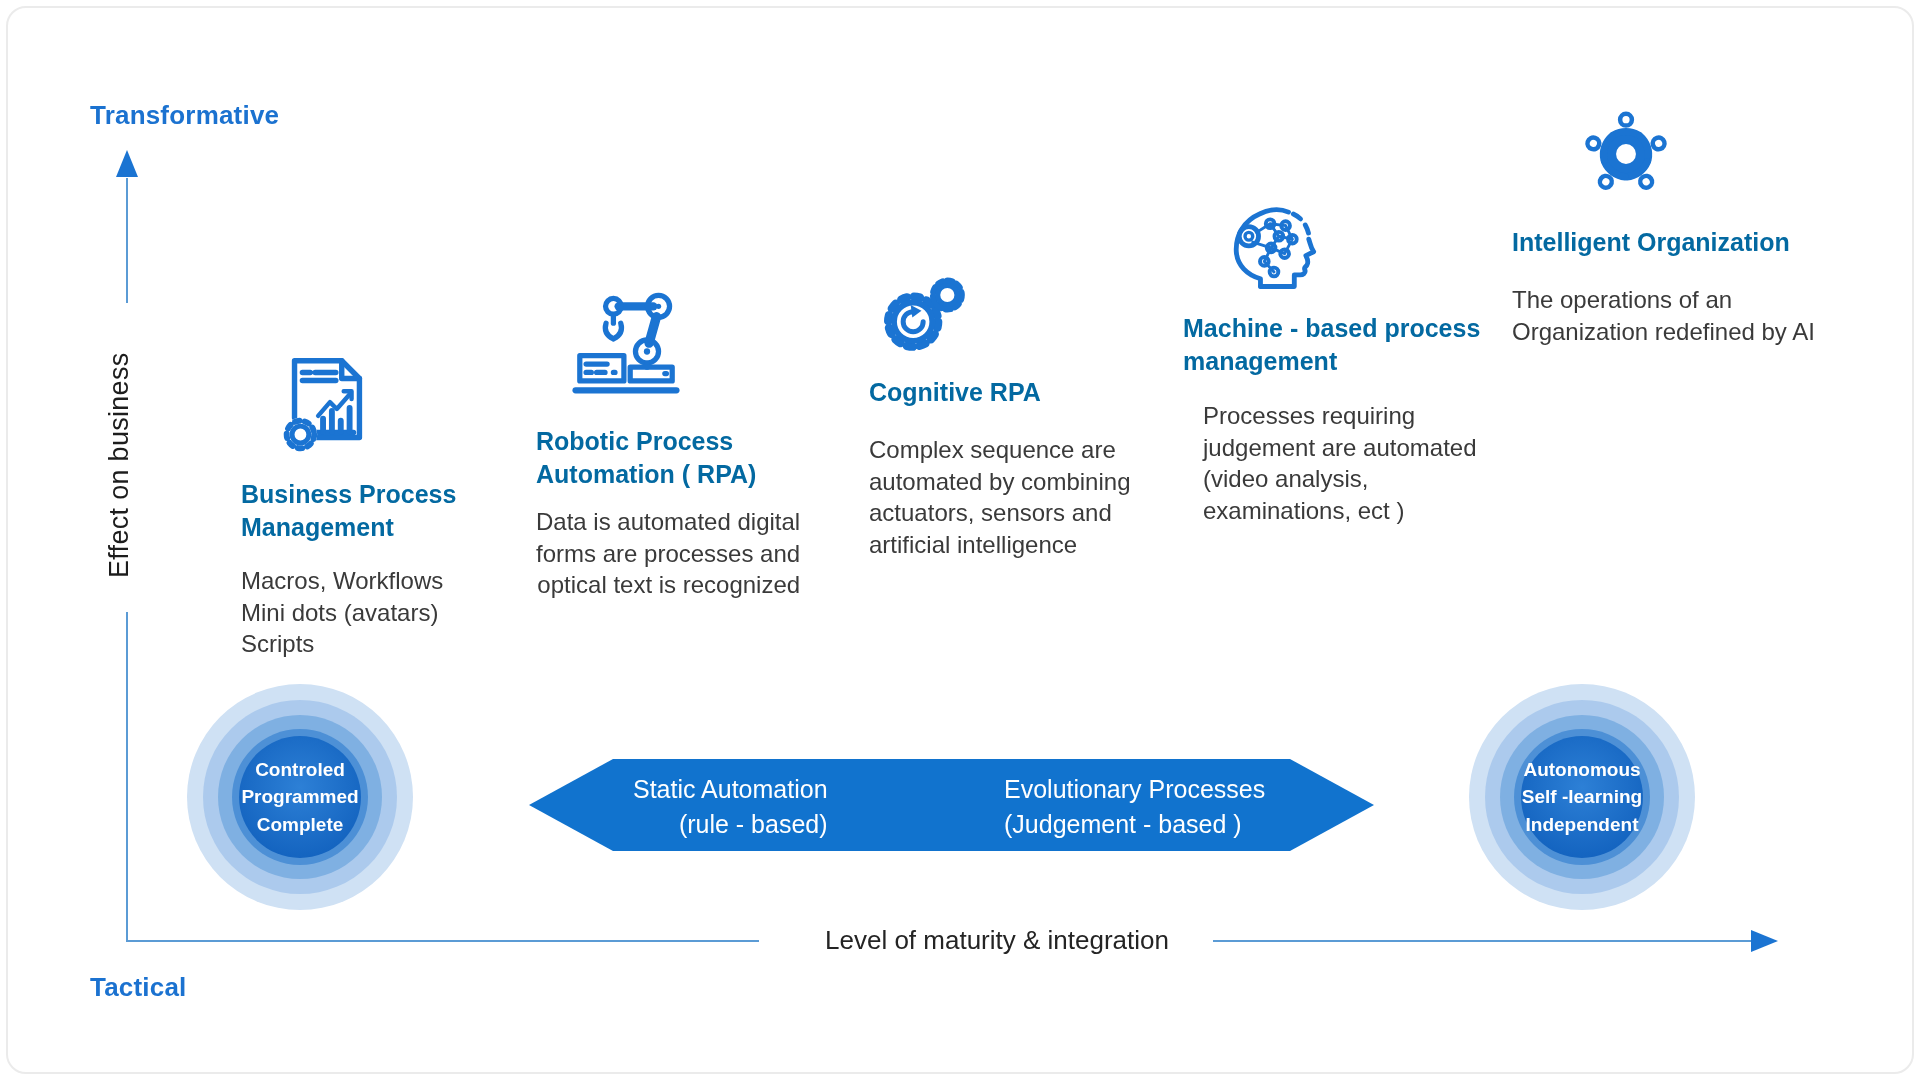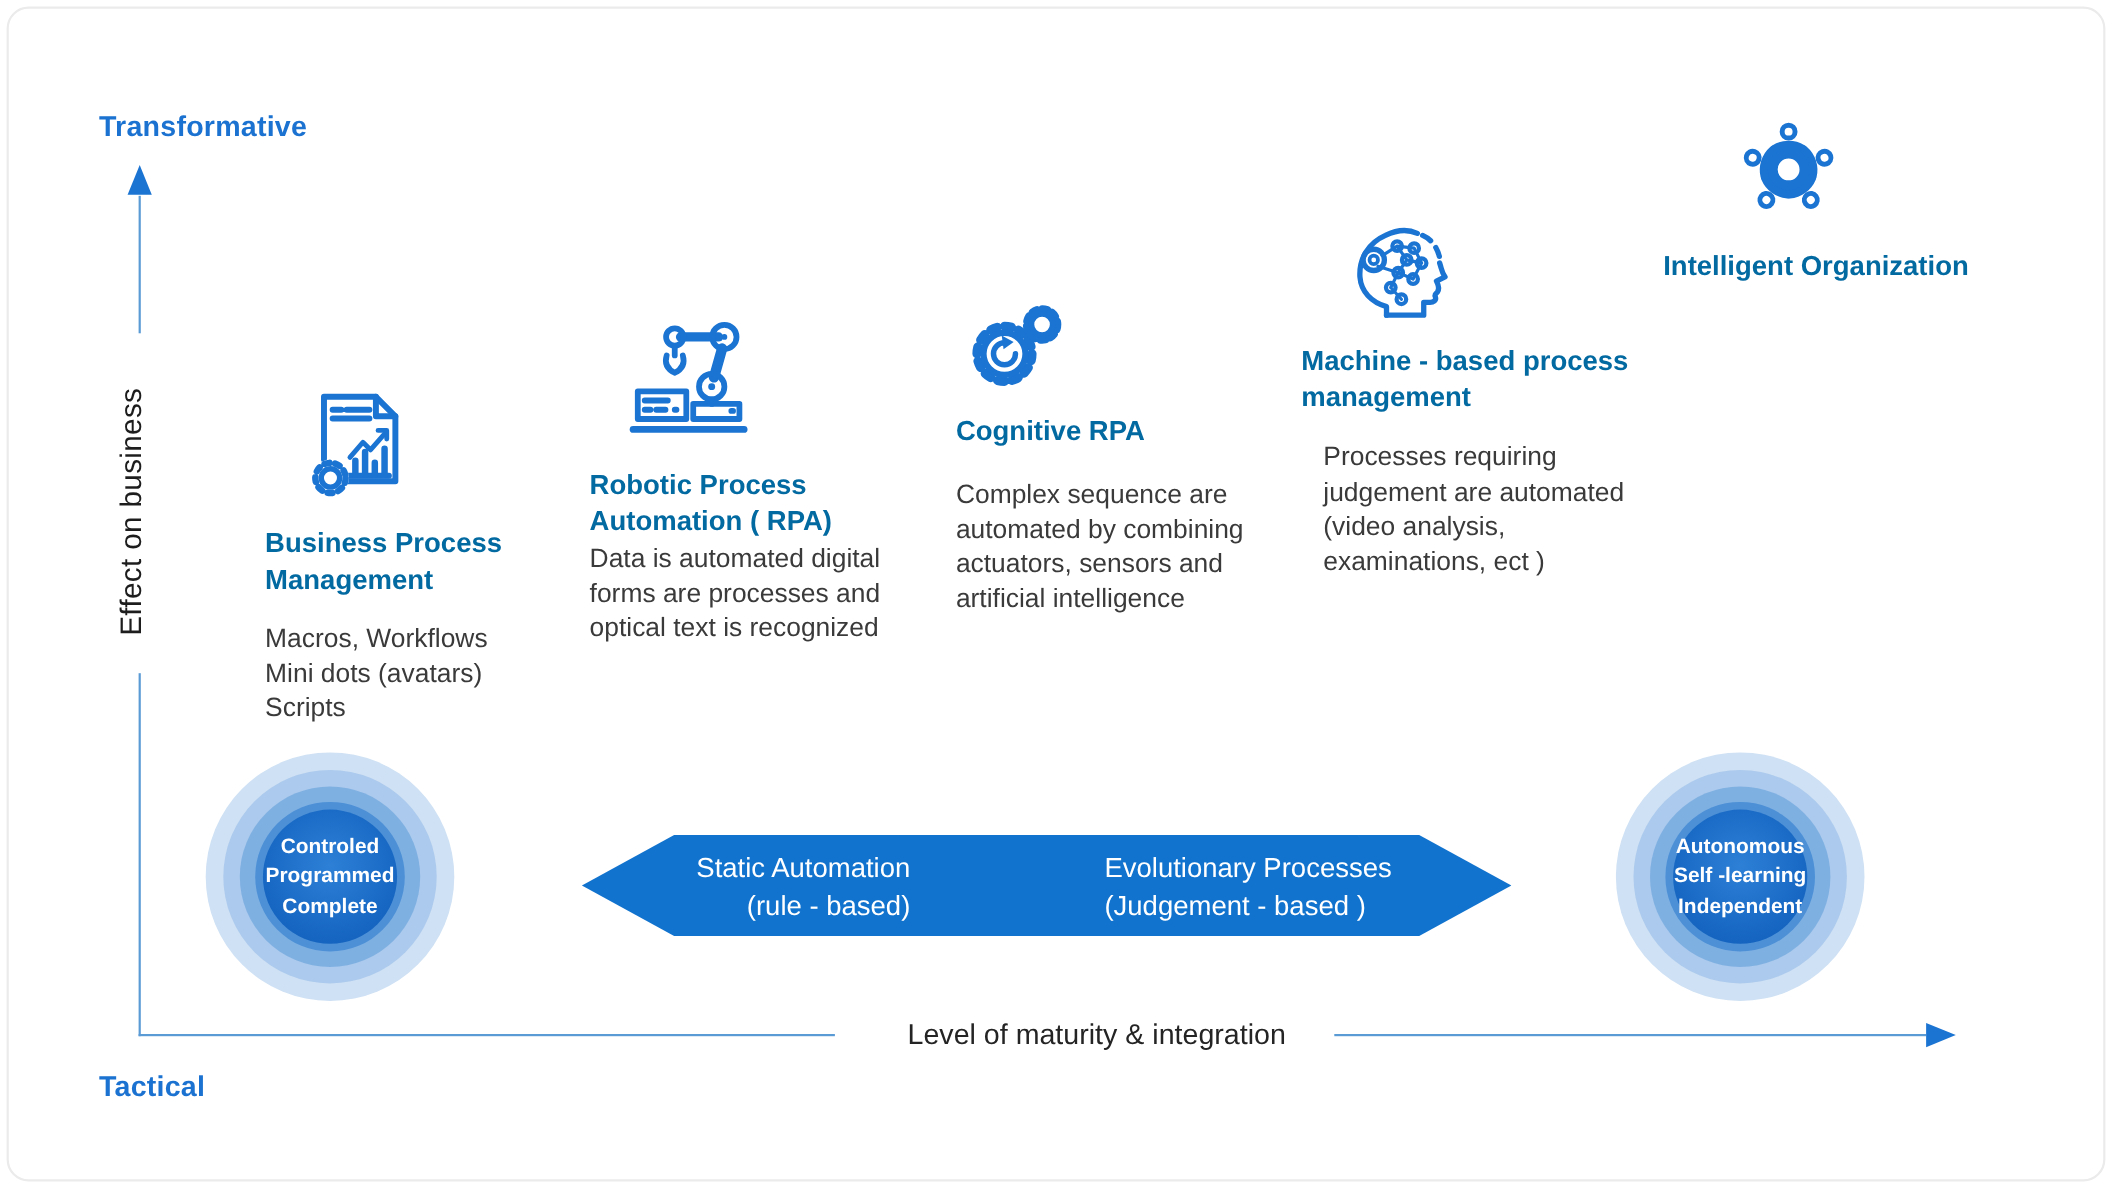--- a/index.html
+++ b/index.html
@@ -126,21 +126,21 @@
       <path d="M89 37 L82 62" stroke-width="9"></path>
       <circle cx="80" cy="70" r="11"></circle>
       <circle cx="80" cy="70" r="3" fill="#1b74d2" stroke="none"></circle>
       <path d="M80 81 V85"></path>
       <path d="M64 85 H104 V98 H64 Z"></path>
       <path d="M97 91 h1.5"></path>
     </svg>
   </div>
   <div class="abs stage-title" style="left:536px; top:425px;">Robotic Process
 Automation ( RPA)</div>
-  <div class="abs stage-desc" style="left:536px; top:492px;">Data is automated digital
+  <div class="abs stage-desc" style="left:536px; top:506px;text-align:right;">Data is automated digital
 forms are processes and
 optical text is recognized</div>
 
   <div class="abs stage-icon" style="left:874px; top:265px;">
     <svg width="100" height="100" viewBox="0 0 120 120" fill="none" stroke="#1b74d2" stroke-linecap="round" stroke-linejoin="round">
       <circle cx="47" cy="68" r="30" stroke-width="10" stroke-dasharray="7.5 8.2"></circle>
       <circle cx="47" cy="68" r="23" stroke-width="7"></circle>
       <path d="M47 56 a12 12 0 1 0 12 12" stroke-width="6"></path>
       <polygon points="44,48 57,55 46,63" fill="#1b74d2" stroke="none"></polygon>
       <circle cx="88" cy="36" r="17" stroke-width="8" stroke-dasharray="5.6 5.8"></circle>
@@ -203,20 +203,22 @@
           <path d="M46 41 A27 27 0 0 1 74 41" stroke-width="8"></path>
         </g>
         <g transform="rotate(288 60 62)">
           <circle cx="60" cy="24" r="6.5" stroke-width="5"></circle>
           <path d="M46 41 A27 27 0 0 1 74 41" stroke-width="8"></path>
         </g>
       </g>
     </svg>
   </div>
   <div class="abs stage-title" style="left:1512px; top:226px;">Intelligent Organization</div>
+  <div class="abs stage-desc" style="left:1512px; top:284px;">The operations of an
+Organization redefined by AI</div>
 
   <div class="abs badge ring1" style="left:187px; top:684px;justify-content:center;">
     <div class="badge ring2">
       <div class="badge ring3">
         <div class="badge ring4">
           <div class="badge core">
             <div class="badge-text">Controled
 Programmed
 Complete</div>
           </div>

